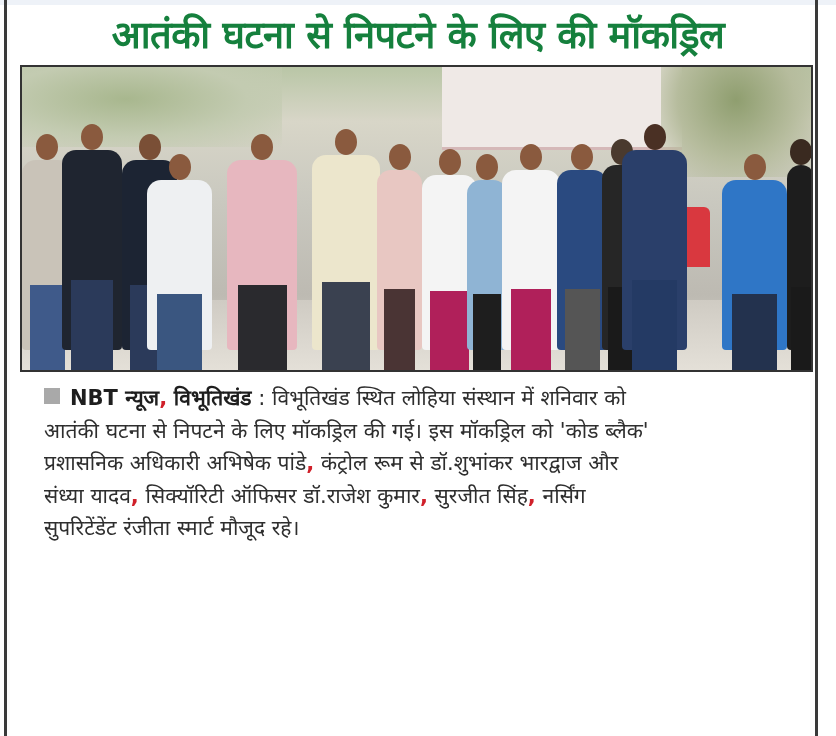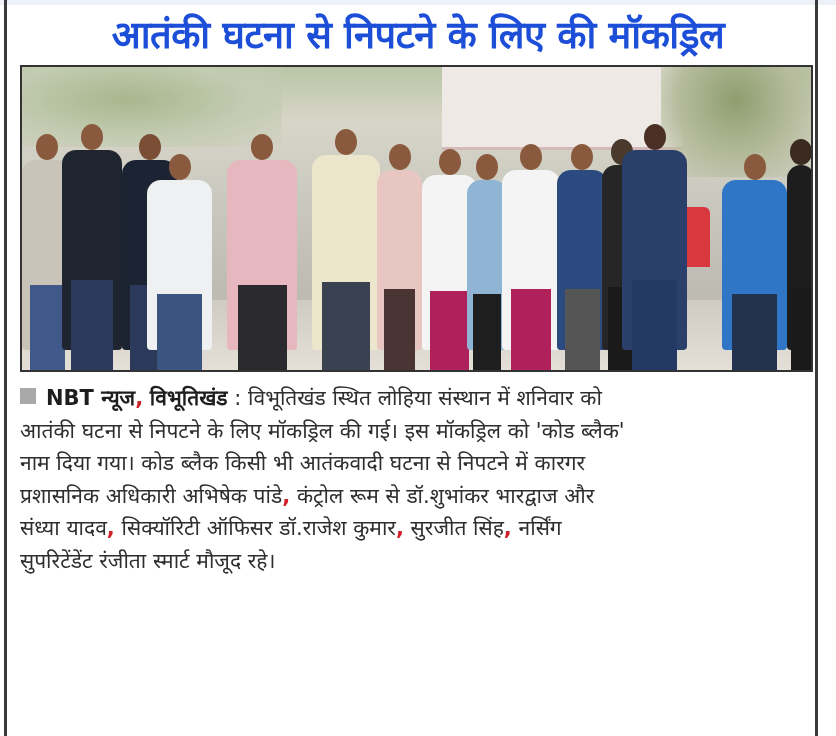--- a/index.html
+++ b/index.html
@@ -30,21 +30,21 @@
       box-sizing: border-box;
     }
     .headline {
       position: absolute;
       left: 0; top: 10px;
       width: 836px;
       text-align: center;
       font-size: 38px;
       font-weight: bold;
       letter-spacing: -0.5px;
-      color: #1d4ed8;
+      color: #15803d;
       line-height: 50px;
     }
     .photo {
       position: absolute;
       left: 20px; top: 65px;
       width: 793px; height: 307px;
       border: 2px solid #333;
       box-sizing: border-box;
       overflow: hidden;
       background: linear-gradient(180deg, #b9c6a6 0%, #d8d6c8 18%, #c9c8bf 45%, #bdbab2 75%, #d9d6cf 100%);
@@ -85,21 +85,21 @@
       width: 70%; height: 45%;
     }
     .chair {
       position: absolute;
       width: 40px; height: 60px;
       background: #d9383f;
       border-radius: 6px 6px 0 0;
     }
     .body-text {
       position: absolute;
-      left: 20px; top: 382px;
+      left: 44px; top: 382px;
       width: 780px;
       font-size: 21px;
       line-height: 32.5px;
       color: #2e2e2e;
     }
     .body-text .bullet {
       display: inline-block;
       width: 16px; height: 16px;
       background: #a9a9a9;
       margin-right: 10px;
@@ -192,21 +192,20 @@
       <div class="head" style="background:#3a2a20;"></div>
       <div class="legs" style="background:#1a1a1a;"></div>
     </div>
 </div>
 
 <div class="body-text">
   <span class="line">
     <span class="bullet"></span><span class="dateline">NBT न्यूज</span><span class="red-comma">,</span> <span class="dateline">विभूतिखंड</span> <span>:</span> <span>विभूतिखंड स्थित लोहिया संस्थान में शनिवार को</span>
   </span>
   <span class="line">आतंकी घटना से निपटने के लिए मॉकड्रिल की गई। इस मॉकड्रिल को 'कोड ब्लैक'</span>
-  <span class="line">नाम दिया गया। कोड ब्लैक किसी भी आतंकवादी घटना से निपटने में कारगर</span>
   <span class="line">
     <span>प्रशासनिक अधिकारी अभिषेक पांडे</span><span class="red-comma">,</span> <span>कंट्रोल रूम से डॉ.शुभांकर भारद्वाज और</span>
   </span>
   <span class="line">
     <span>संध्या यादव</span><span class="red-comma">,</span> <span>सिक्यॉरिटी ऑफिसर डॉ.राजेश कुमार</span><span class="red-comma">,</span> <span>सुरजीत सिंह</span><span class="red-comma">,</span> <span>नर्सिंग</span>
   </span>
   <span class="line">सुपरिटेंडेंट रंजीता स्मार्ट मौजूद रहे।</span>
 </div>
 
 </body></html>

